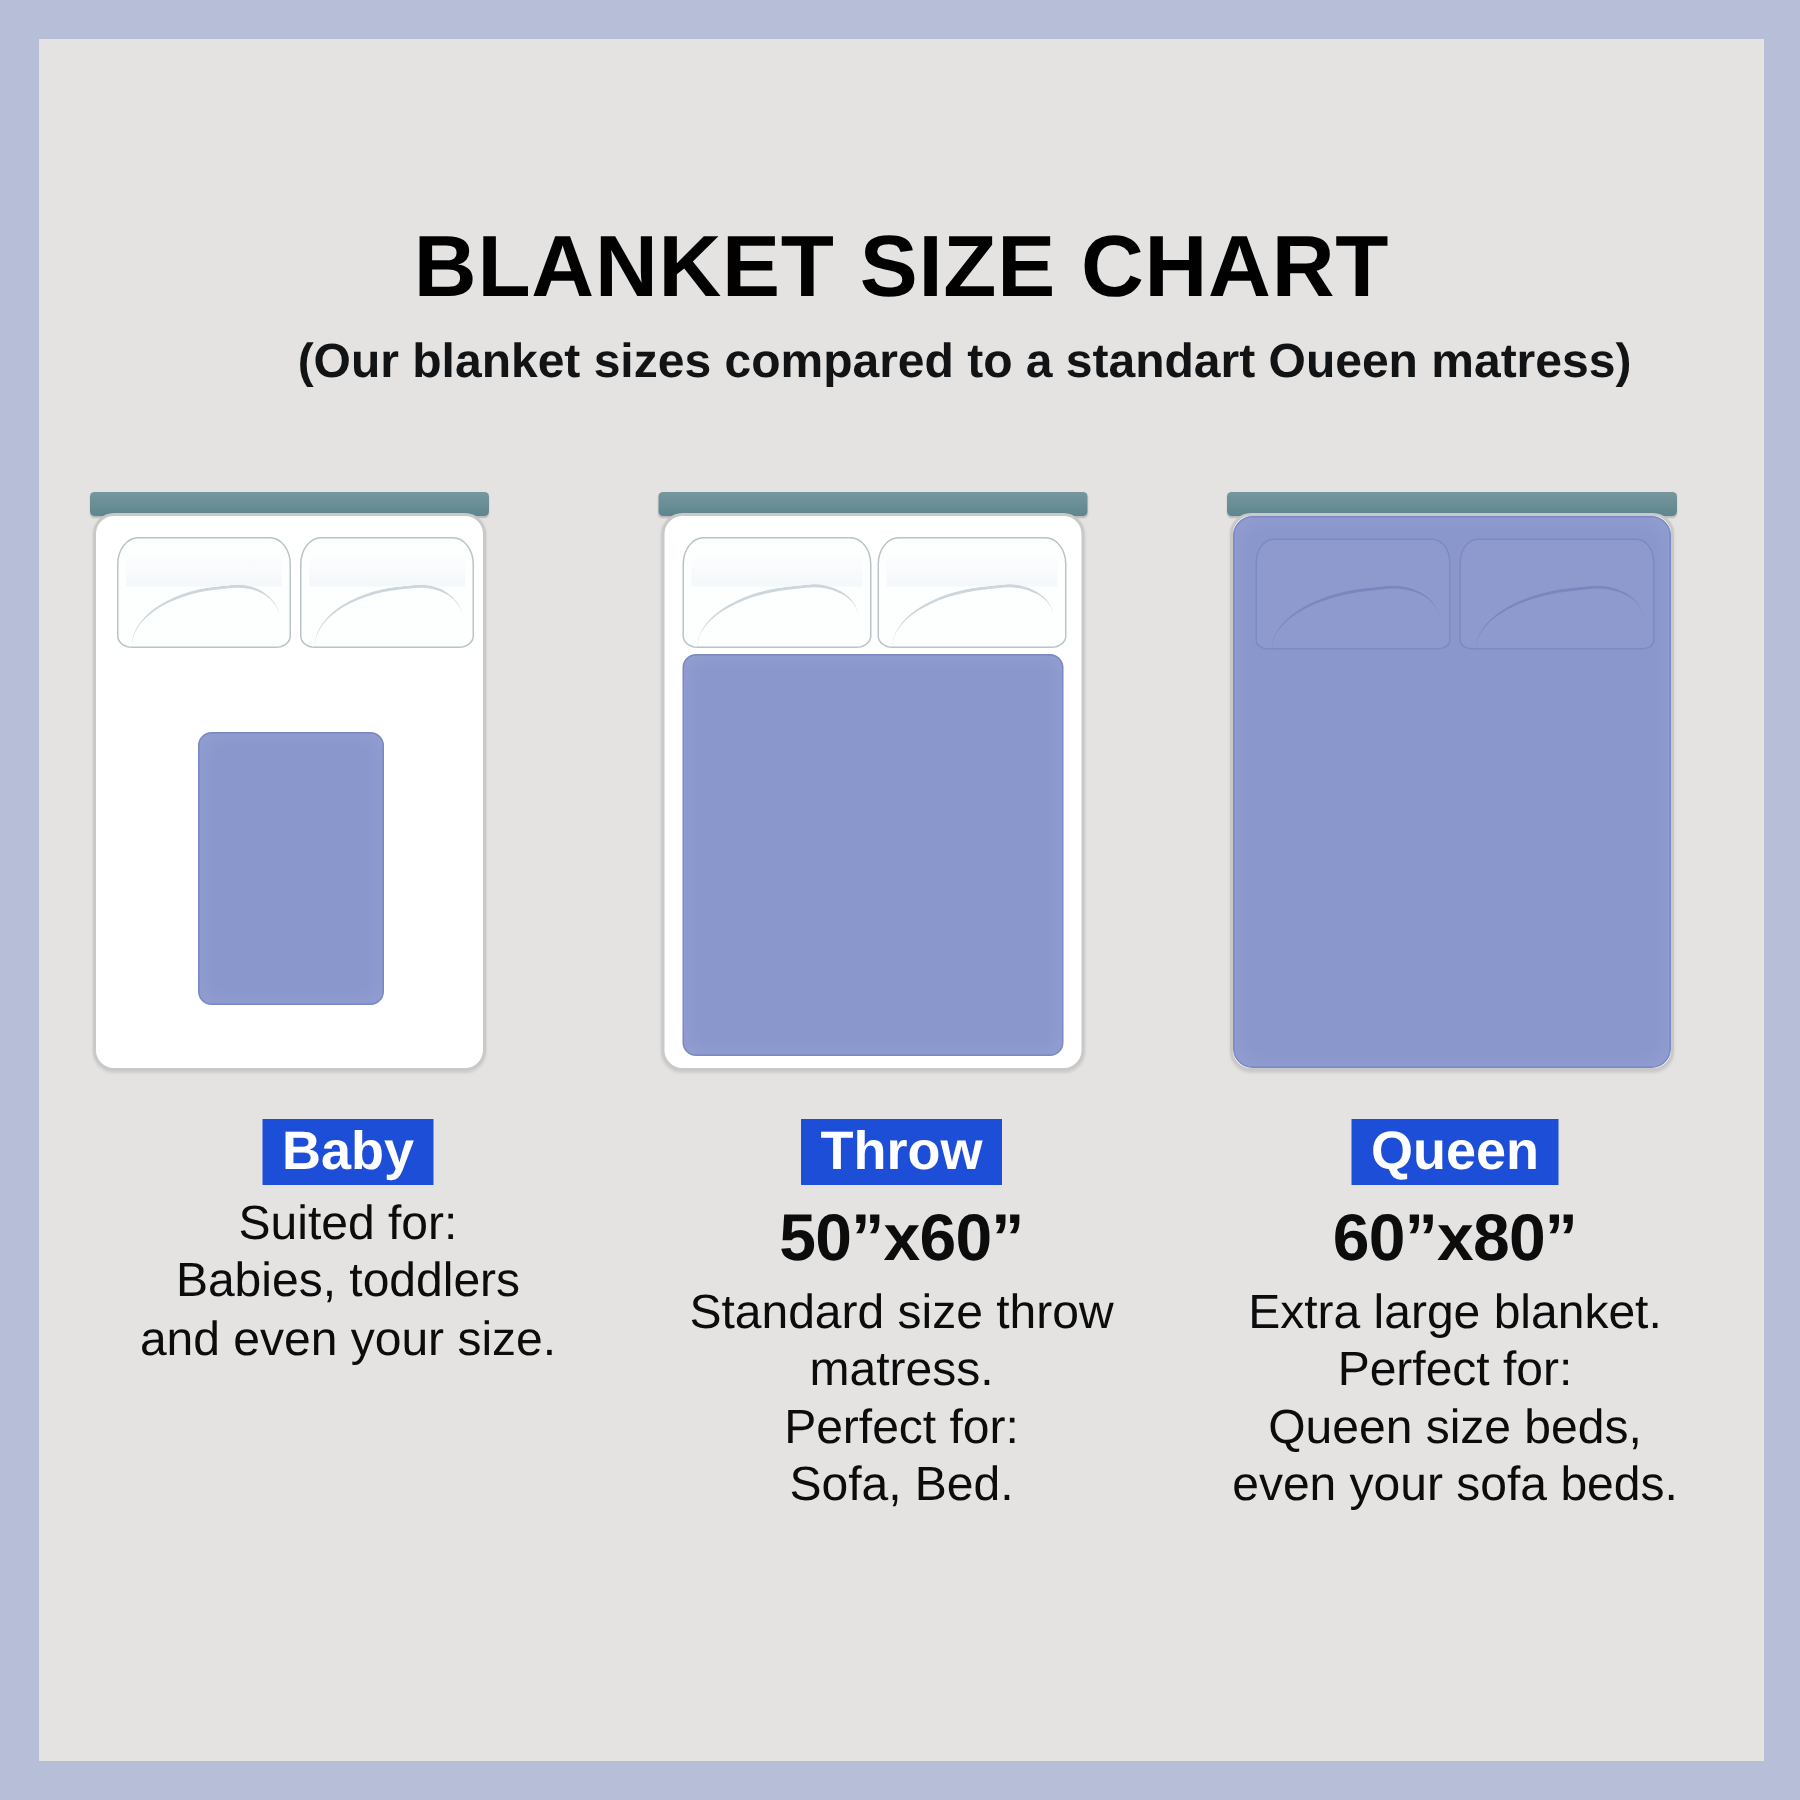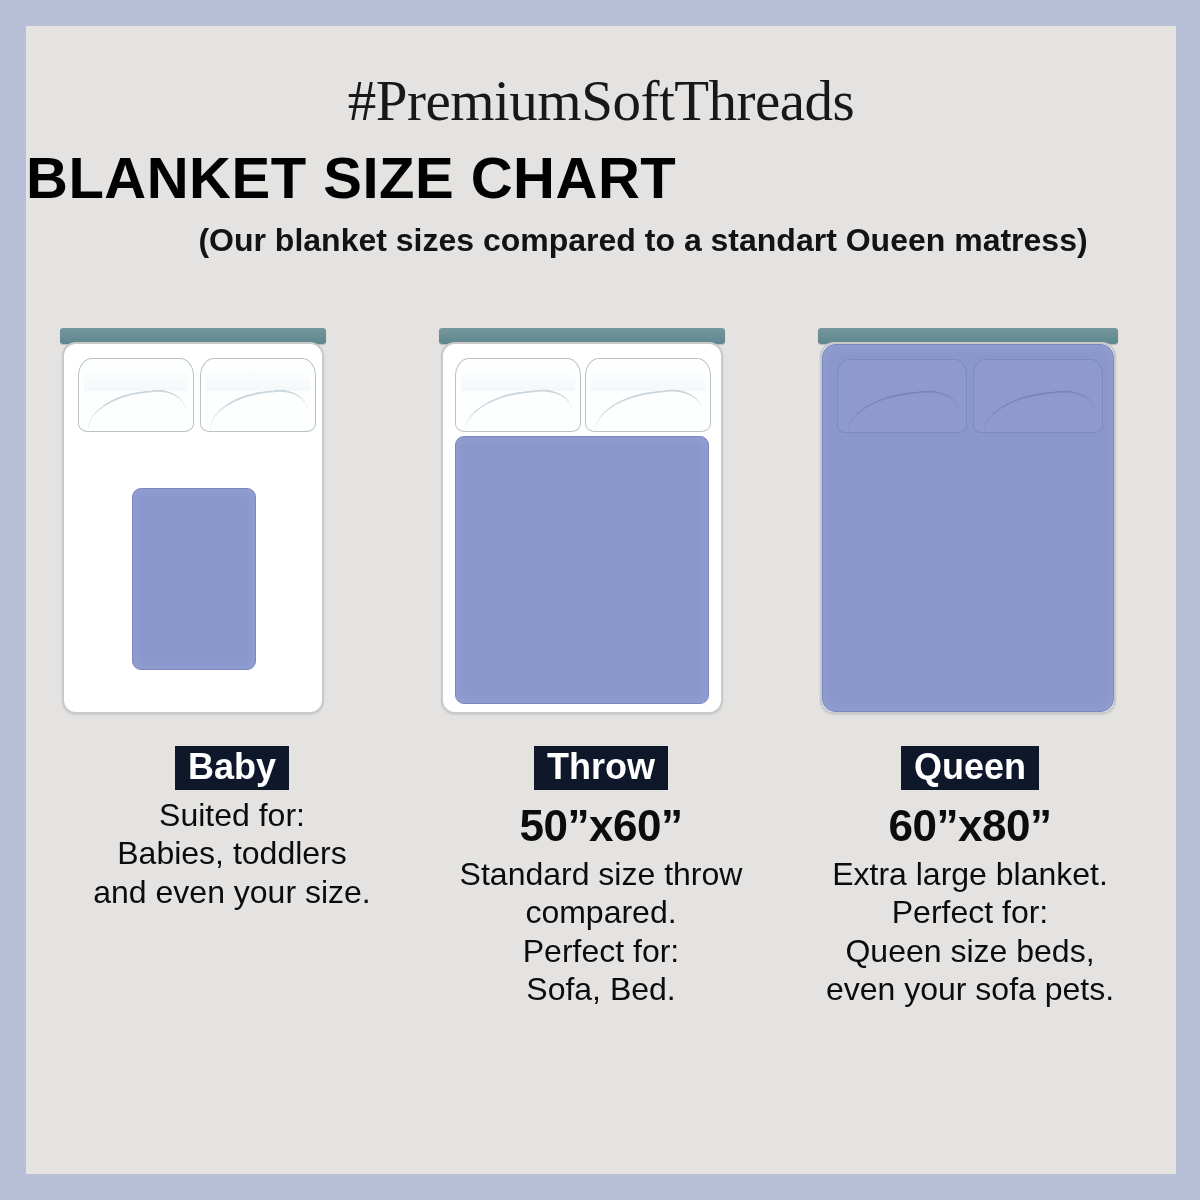--- a/index.html
+++ b/index.html
@@ -42,21 +42,21 @@
     font-family: "Liberation Serif", "DejaVu Serif", serif;
     font-size: 57px;
     font-weight: 400;
     letter-spacing: -0.5px;
     color: #17181a;
   }
   .title {
     position: absolute;
     left: 0; top: 118px;
     width: 100%;
-    text-align: left;
+    text-align: center;
     font-size: 58px;
     font-weight: 700;
     letter-spacing: 0.5px;
     color: #010101;
   }
   .subtitle {
     position: absolute;
     left: 0; top: 196px;
     width: 100%;
     text-align: center;
@@ -165,21 +165,21 @@
   }
 
   
   .caption {
     width: 100%;
     text-align: center;
     margin-top: 18px;
   }
   .badge {
     display: inline-block;
-    background: #0f172a;
+    background: #1d4ed8;
     color: #ffffff;
     font-size: 36px;
     font-weight: 700;
     line-height: 1.05;
     padding: 2px 13px 4px 13px;
   }
   .dims {
     margin-top: 13px;
     font-size: 44px;
     font-weight: 700;
@@ -195,21 +195,20 @@
   }
   .desc .b { font-weight: 400; display: block; }
   .desc .n { font-weight: 400; display: block; }
 </style>
 </head>
 <body>
 
 <div id="poster">
   <div id="canvas">
 
-    <div class="brand">#PremiumSoftThreads</div>
     <div class="title">BLANKET SIZE CHART</div>
     <div class="subtitle">(Our blanket sizes compared to a standart Oueen matress)</div>
 
     <div class="columns">
 
       <div class="col">
         <div class="bed">
           <div class="headboard" style="left:4px; width:266px;"></div>
           <div class="mattress" style="left:6px; top:26px; width:262px; height:372px;"></div>
           <div class="pillow" style="left:22px; top:42px; width:114px; height:72px;"></div>
@@ -232,21 +231,21 @@
           <div class="mattress" style="left:16px; top:26px; width:282px; height:372px;"></div>
           <div class="pillow" style="left:30px; top:42px; width:124px; height:72px;"></div>
           <div class="pillow" style="left:160px; top:42px; width:124px; height:72px;"></div>
           <div class="blanket" style="left:30px; top:120px; width:254px; height:268px;"></div>
         </div>
         <div class="caption">
           <span class="badge">Throw</span>
           <div class="dims">50”x60”</div>
           <div class="desc">
             <span class="n">Standard size throw</span>
-            <span class="n">compared.</span>
+            <span class="n">matress.</span>
             <span class="b">Perfect for:</span>
             <span class="n">Sofa, Bed.</span>
           </div>
         </div>
       </div>
 
       <div class="col">
         <div class="bed">
           <div class="headboard" style="left:24px; width:300px;"></div>
           <div class="mattress" style="left:26px; top:26px; width:296px; height:372px;"></div>
@@ -255,20 +254,20 @@
             <div class="ghost-pillow" style="left:150px; top:14px; width:128px; height:72px;"></div>
           </div>
         </div>
         <div class="caption">
           <span class="badge">Queen</span>
           <div class="dims">60”x80”</div>
           <div class="desc">
             <span class="n">Extra large blanket.</span>
             <span class="b">Perfect for:</span>
             <span class="n">Queen size beds,</span>
-            <span class="n">even your sofa pets.</span>
+            <span class="n">even your sofa beds.</span>
           </div>
         </div>
       </div>
 
     </div>
   </div>
 </div>
 
 </body></html>

